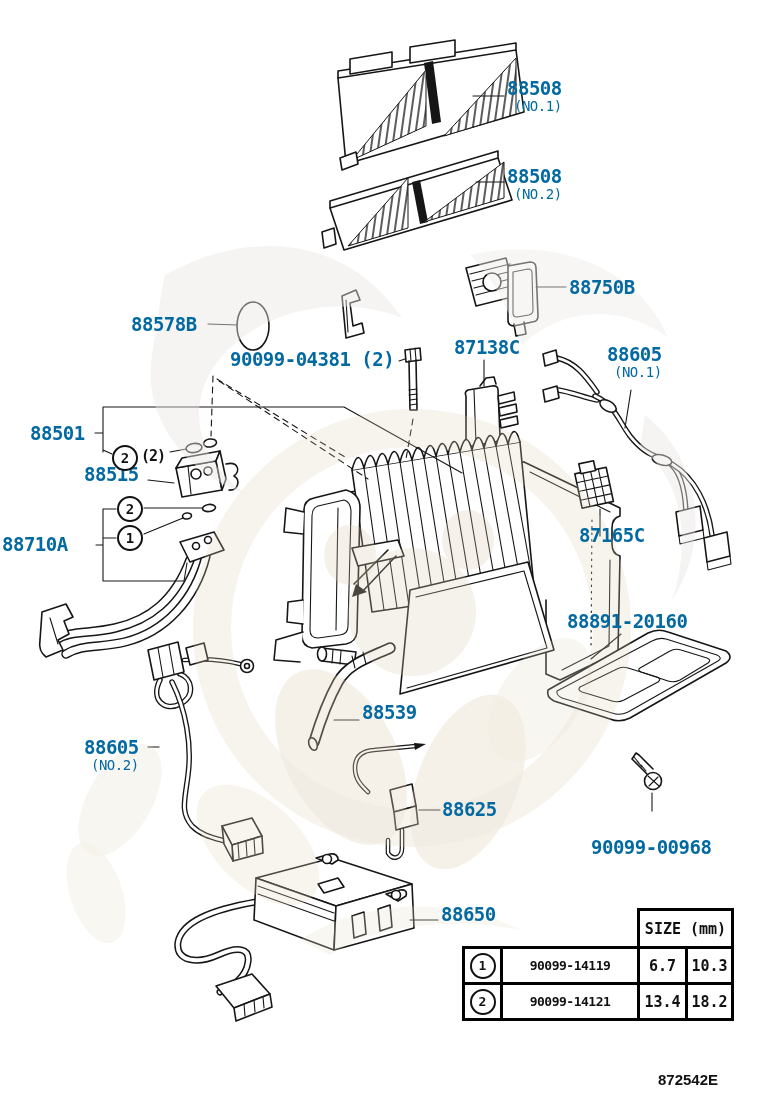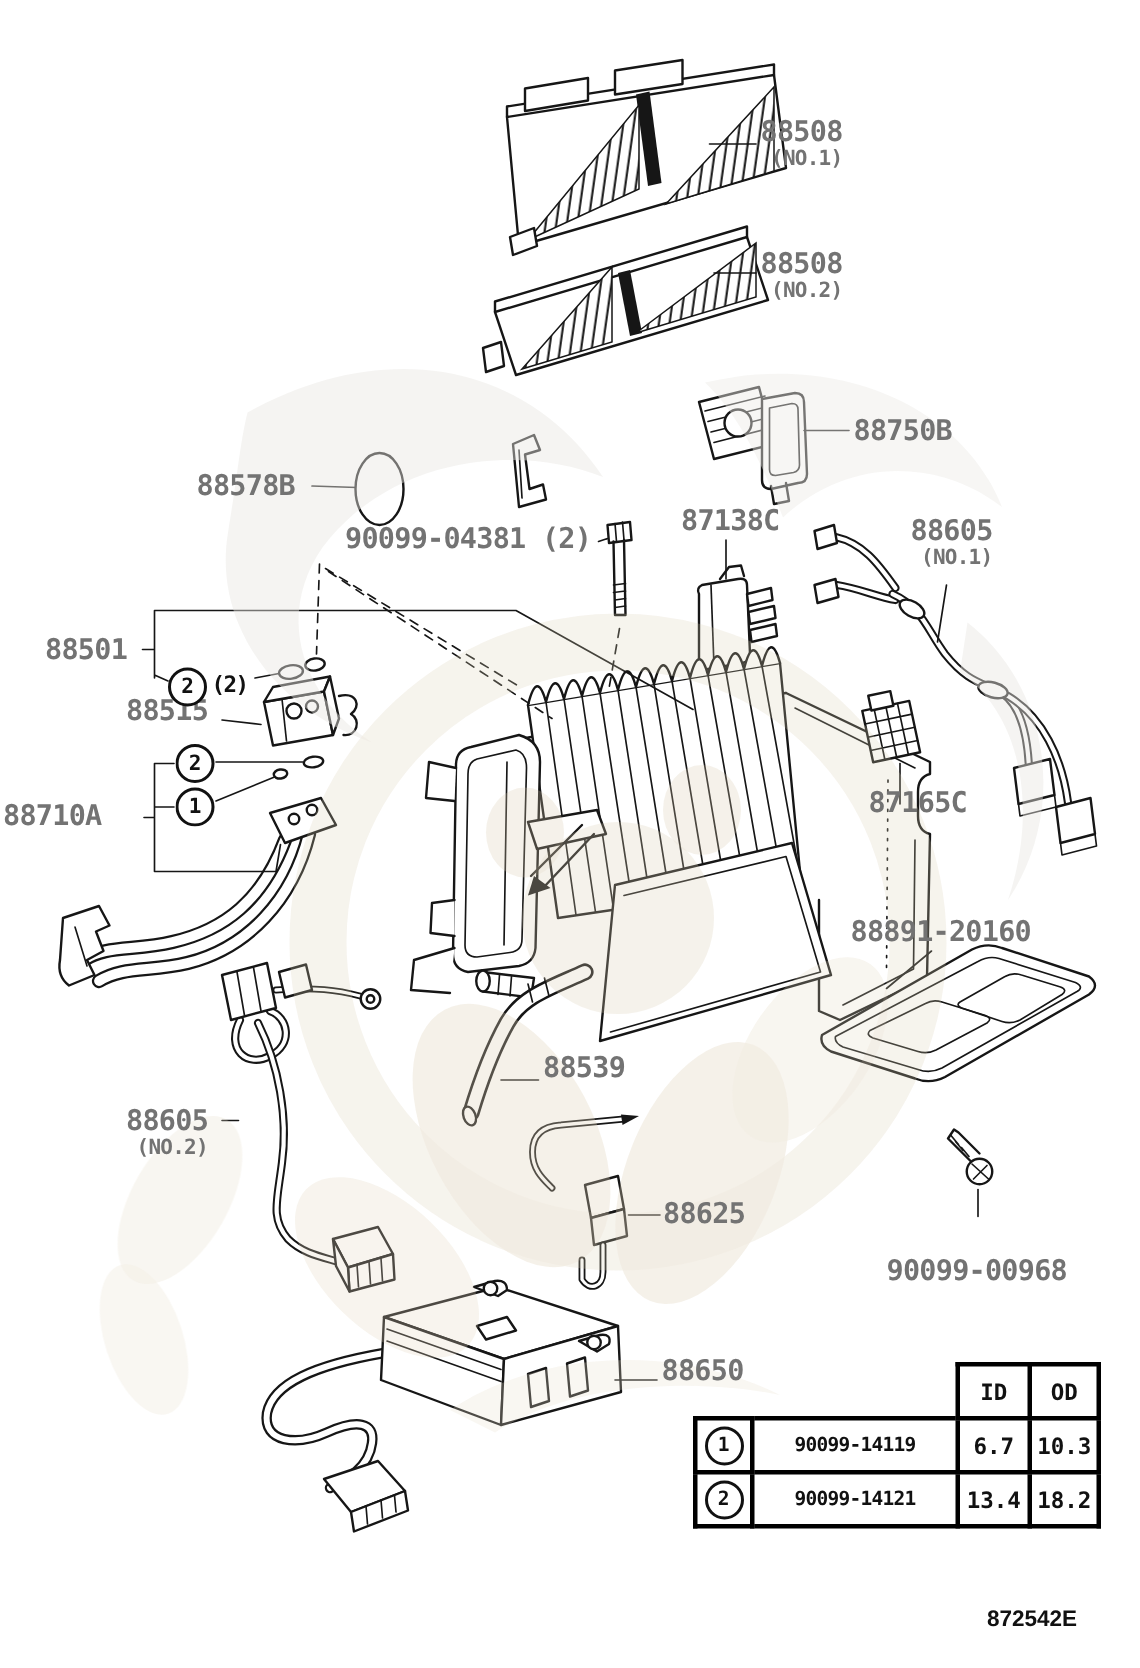--- a/index.html
+++ b/index.html
@@ -1,21 +1,21 @@
 <!DOCTYPE html>
 <html><head>
 <meta charset="utf-8">
 <style>
   html,body{margin:0;padding:0;background:#fff;}
   #stage{position:relative;width:760px;height:1112px;background:#fff;overflow:hidden;
          font-family:"DejaVu Sans Mono",monospace;color:#111;}
   #lineart{position:absolute;left:0;top:0;}
   .plabel{position:absolute;font:bold 19px "DejaVu Sans Mono",monospace;letter-spacing:-0.5px;
-          line-height:20px;white-space:nowrap;color:#737373;}
-  .plabel .psub{display:block;font-size:14px;font-weight:bold;margin-left:7px;line-height:16px;}
+          line-height:20px;white-space:nowrap;color:#0369a1;}
+  .plabel .psub{display:block;font-size:14px;font-weight:normal;margin-left:7px;line-height:16px;}
   .callout{position:absolute;width:22px;height:22px;border:2px solid #111;border-radius:50%;
            background:#fff;display:flex;align-items:center;justify-content:center;
            font:bold 14px "DejaVu Sans Mono",monospace;}
   .qty{position:absolute;font:bold 15px "DejaVu Sans Mono",monospace;letter-spacing:-1px;}
   
   #sizetable{position:absolute;left:462px;top:908px;border-collapse:collapse;}
   #sizetable td{border:3px solid #000;text-align:center;vertical-align:middle;padding:0;
                 font:bold 15px "DejaVu Sans Mono",monospace;background:#fff;}
   #sizetable td.tnb{border:none;background:transparent;}
   #sizetable td.pn{font-size:13px;letter-spacing:-0.5px;}
@@ -371,24 +371,23 @@
 </div>
 
 <table id="sizetable">
   <colgroup>
         <col style="width:38px">
         <col style="width:137px">
         <col style="width:48px">
         <col style="width:46px">
       </colgroup>
   <tbody>
-  <tr class="trow">
+        <tr class="thead1">
     <td class="tnb" colspan="2"></td>
-    <td>ID</td>
-    <td>OD</td>
+    <td colspan="2">SIZE (mm)</td>
   </tr>
   <tr class="trow">
     <td><span class="tcirc">1</span></td>
     <td class="pn">90099-14119</td>
     <td>6.7</td>
     <td>10.3</td>
   </tr>
   <tr class="trow">
     <td><span class="tcirc">2</span></td>
     <td class="pn">90099-14121</td>

